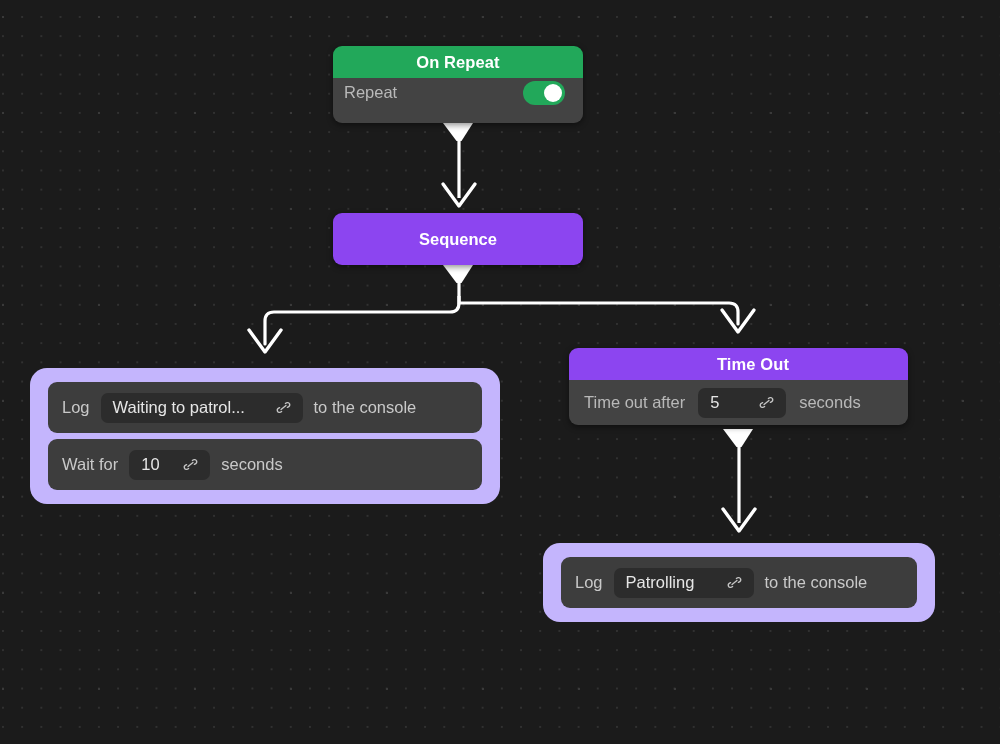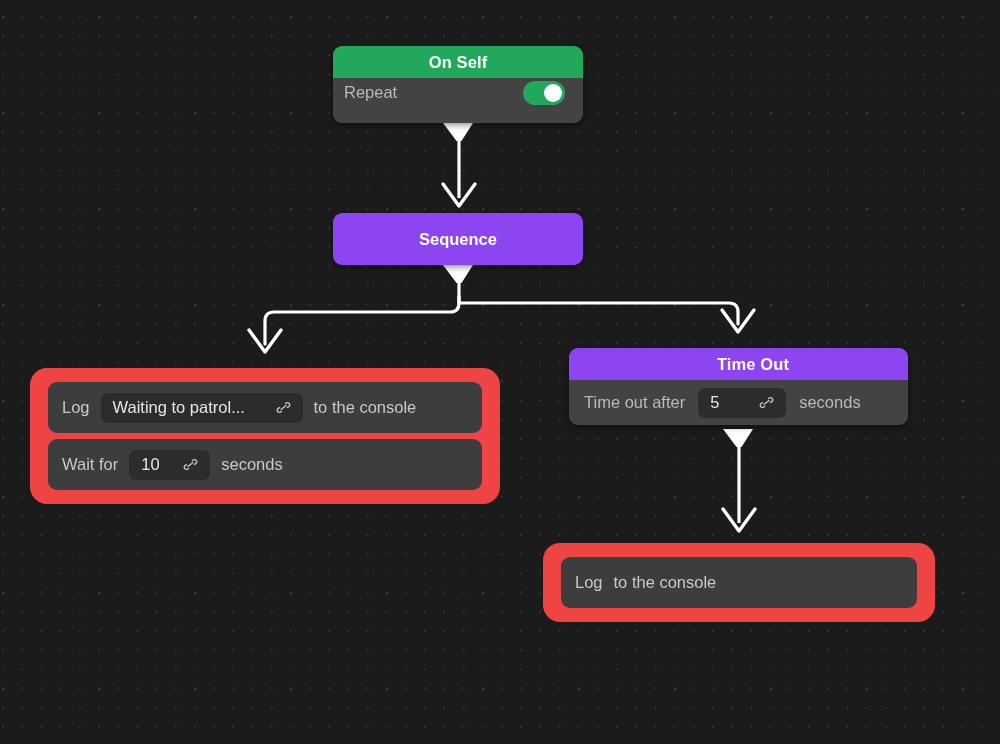--- a/index.html
+++ b/index.html
@@ -159,21 +159,21 @@
     width: 17px; height: 17px;
     flex: none;
     display: inline-block;
     opacity: 0.92;
   }
 
   
   .group {
     position: absolute;
     z-index: 2;
-    background: #ef4444;
+    background: #c4b5fd;
     border-radius: 17px;
     padding: 14px 18px;
     display: flex;
     flex-direction: column;
     gap: 6px;
   }
 
   #group-left  { left: 30px;  top: 368px; width: 470px; }
   #group-right { left: 543px; top: 543px; width: 392px; }
 
@@ -225,21 +225,21 @@
     </g>
 
     <g>
       <polygon points="723,429 753,429 741.5,447 736.5,447" fill="#ffffff"></polygon>
       <line x1="739" y1="444" x2="739" y2="523" stroke="#ffffff" stroke-width="3.2"></line>
       <polyline points="723,509 739,531 755,509" fill="none" stroke="#ffffff" stroke-width="3.4" stroke-linecap="round" stroke-linejoin="round"></polyline>
     </g>
   </svg>
 
   <div class="node" id="node-on-start">
-    <div class="node-header">On Self</div>
+    <div class="node-header">On Repeat</div>
     <div class="node-body">
       <span class="row-label">Repeat</span>
       <div class="toggle">
         <span class="knob"></span>
       </div>
     </div>
   </div>
 
   <div class="node" id="node-sequence">
     <div class="node-title-only">Sequence</div>
@@ -294,19 +294,29 @@
       </span>
       <span class="stmt-text">seconds</span>
     </div>
 
   </div>
 
   <div class="group" id="group-right">
 
     <div class="stmt-row">
       <span class="stmt-text">Log</span>
+      <span class="field word">
+        <span>Patrolling</span>
+        <span class="link-icon">
+          <svg viewBox="0 0 20 20" width="17" height="17" fill="none" stroke="#d2d2d2" stroke-width="1.6" stroke-linecap="round">
+            <path d="M12.2 5.2 C14.3 3.6 16.6 4.3 17.2 6.0 C17.8 7.8 16.3 9.3 14.6 9.9"></path>
+            <path d="M7.8 14.8 C5.7 16.4 3.4 15.7 2.8 14.0 C2.2 12.2 3.7 10.7 5.4 10.1"></path>
+            <path d="M7.1 12.4 L12.9 7.6"></path>
+          </svg>
+        </span>
+      </span>
       <span class="stmt-text">to the console</span>
     </div>
 
 
   </div>
 
 </div>
 
 </body></html>

